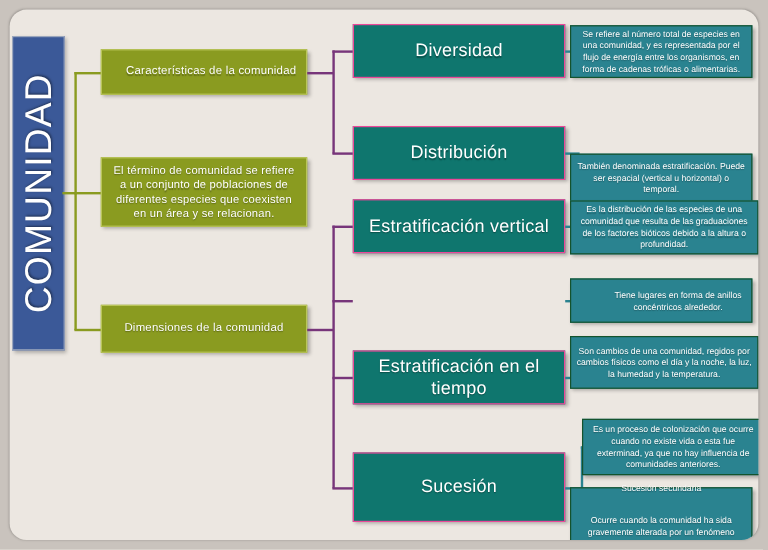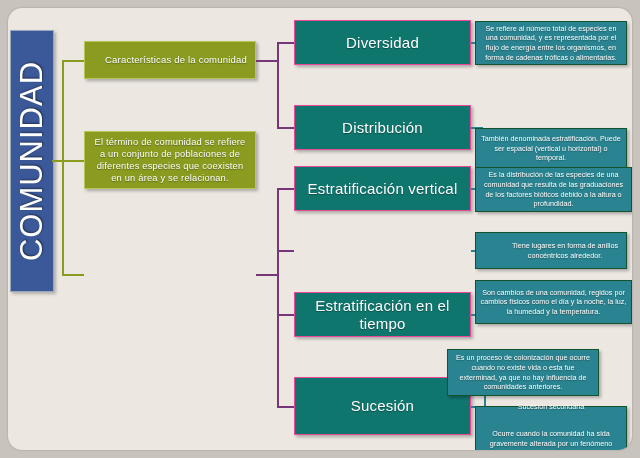--- a/index.html
+++ b/index.html
@@ -101,20 +101,23 @@
   <div class="conn h c-green" style="left:54px; top:266px; width:22px;"></div>
 
   <div class="node green" style="left:76px; top:33px; width:172px; height:38px;padding-left:18px;">
     <span>Características de la comunidad</span>
   </div>
 
   <div class="node green desc" style="left:76px; top:123px; width:172px; height:58px;">
     <span>El término de comunidad se refiere a un conjunto de poblaciones de diferentes especies que coexisten en un área y se relacionan.</span>
   </div>
 
+  <div class="node green" style="left:76px; top:246px; width:172px; height:40px;">
+    <span>Dimensiones de la comunidad</span>
+  </div>
 
   <div class="conn h c-purple" style="left:248px; top:52px; width:22px;"></div>
   <div class="conn v c-purple" style="left:269px; top:34px; height:86px;"></div>
   <div class="conn h c-purple" style="left:269px; top:34px; width:17px;"></div>
   <div class="conn h c-purple" style="left:269px; top:119px; width:17px;"></div>
 
   <div class="conn h c-purple" style="left:248px; top:266px; width:22px;"></div>
   <div class="conn v c-purple" style="left:269px; top:180px; height:219px;"></div>
   <div class="conn h c-purple" style="left:269px; top:180px; width:17px;"></div>
   <div class="conn h c-purple" style="left:269px; top:242px; width:17px;"></div>
@@ -166,21 +169,21 @@
   </div>
 
   <div class="node teal" style="left:467px; top:224px; width:152px; height:37px;padding-left:32px;">
     <span class="sub-body">Tiene lugares en forma de anillos concéntricos alrededor.</span>
   </div>
 
   <div class="node teal" style="left:467px; top:272px; width:157px; height:44px;">
     <span class="sub-body">Son cambios de una comunidad, regidos por cambios físicos como el día y la noche, la luz, la humedad y la temperatura.</span>
   </div>
 
-  <div class="node teal" style="left:439px; top:341px; width:152px; height:47px;">
+  <div class="node teal" style="left:477px; top:341px; width:152px; height:47px;">
     <span class="sub-body">Es un proceso de colonización que ocurre cuando no existe vida o esta fue exterminad, ya que no hay influencia de comunidades anteriores.</span>
   </div>
 
   <div class="node teal" style="left:467px; top:398px; width:152px; height:48px; flex-direction:column;">
     <span class="sub-title">Sucesión secundaria</span>
     <span class="sub-body">Ocurre cuando la comunidad ha sida gravemente alterada por un fenómeno natural o humano.</span>
   </div>
 
 </div>
 

